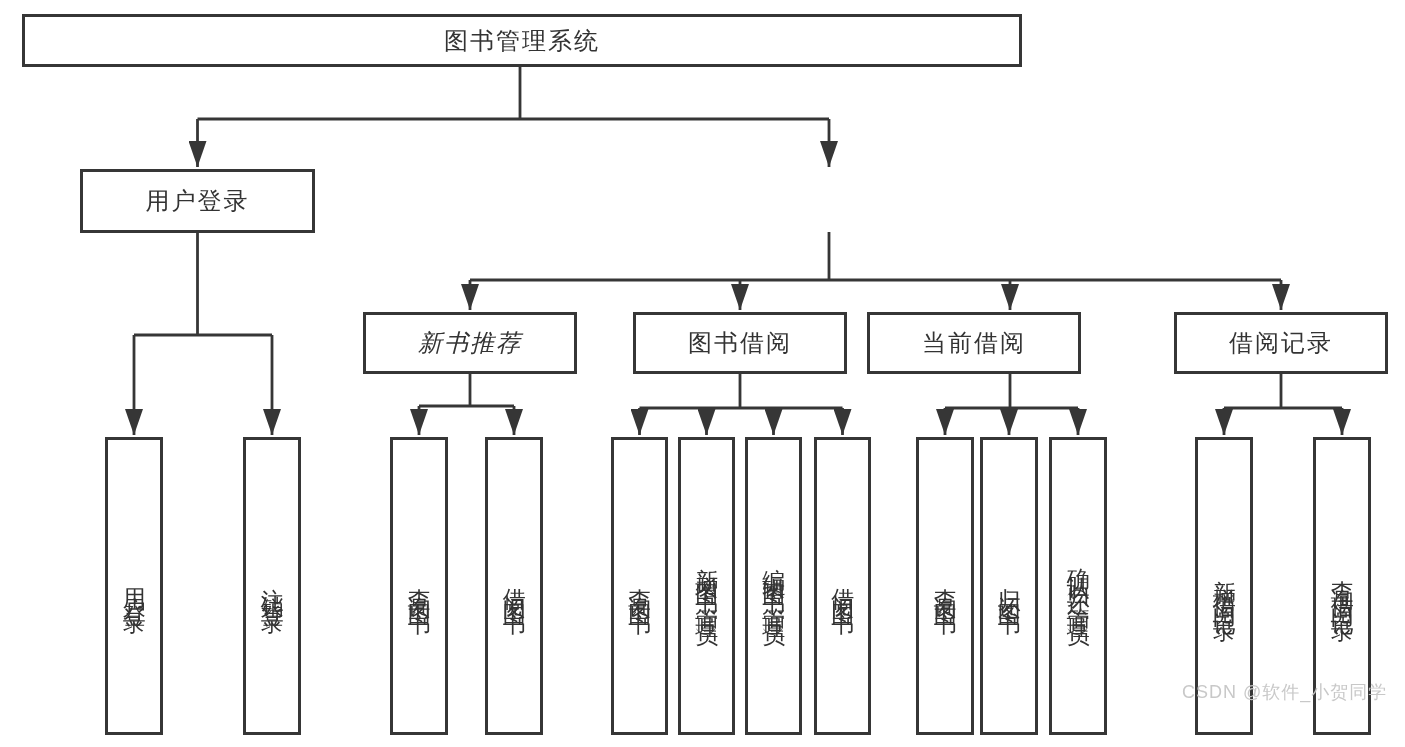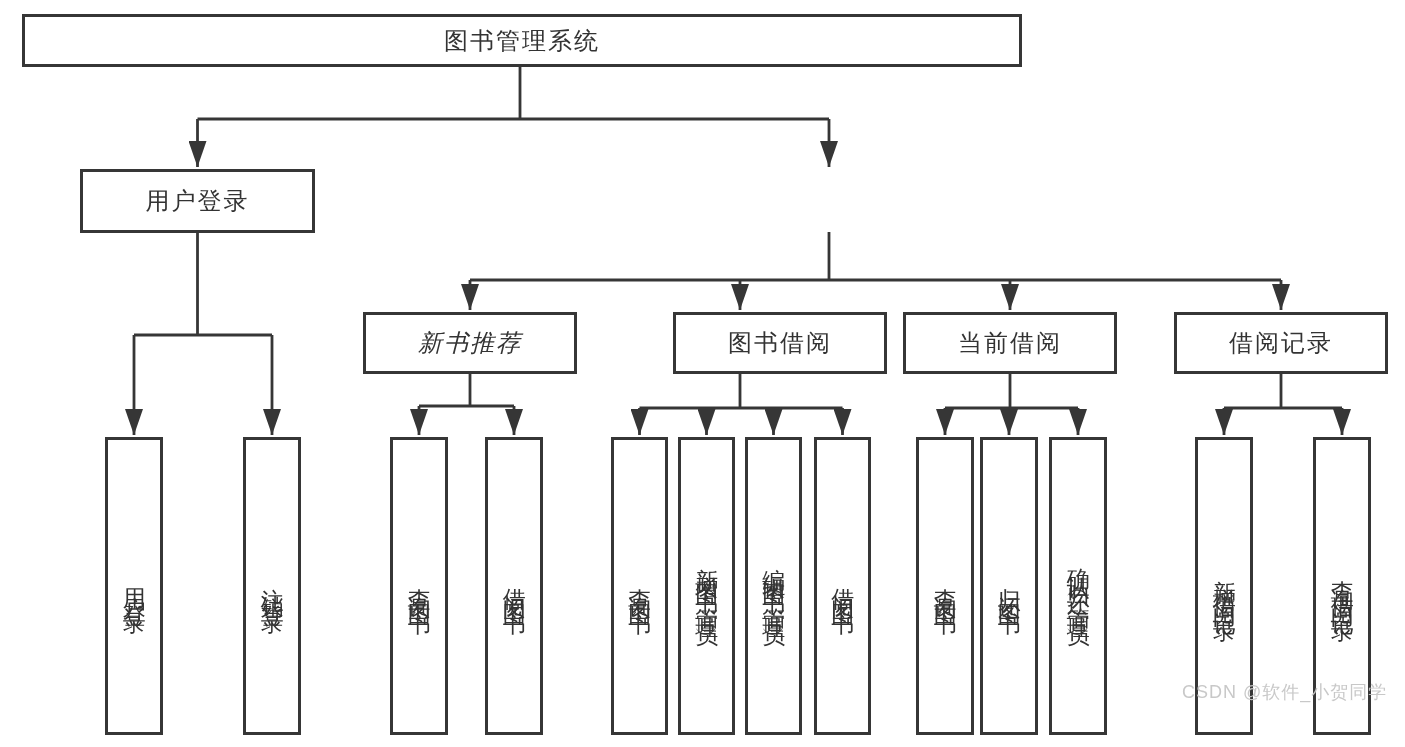--- a/index.html
+++ b/index.html
@@ -80,22 +80,22 @@
       <line x1="1224" y1="408" x2="1224" y2="435" marker-end="url(#arw)"></line>
       <line x1="1342" y1="408" x2="1342" y2="435" marker-end="url(#arw)"></line>
     </g>
   </svg>
 
   <div class="hbox" style="left:22px; top:14px; width:1000px; height:53px;">图书管理系统</div>
 
   <div class="hbox" style="left:80px; top:169px; width:235px; height:64px;">用户登录</div>
 
   <div class="hbox" style="left:363px; top:312px; width:214px; height:62px;font-style:italic;">新书推荐</div>
-  <div class="hbox" style="left:633px; top:312px; width:214px; height:62px;margin-left:40px;">图书借阅</div>
-  <div class="hbox" style="left:903px; top:312px; width:214px; height:62px;">当前借阅</div>
+  <div class="hbox" style="left:633px; top:312px; width:214px; height:62px;">图书借阅</div>
+  <div class="hbox" style="left:867px; top:312px; width:214px; height:62px;">当前借阅</div>
   <div class="hbox" style="left:1174px; top:312px; width:214px; height:62px;">借阅记录</div>
 
   <div class="vbox" style="left:105px;">
     <span class="vtext">用户登录</span>
   </div>
   <div class="vbox" style="left:243px;">
     <span class="vtext">注销登录</span>
   </div>
 
   <div class="vbox" style="left:390px;">

